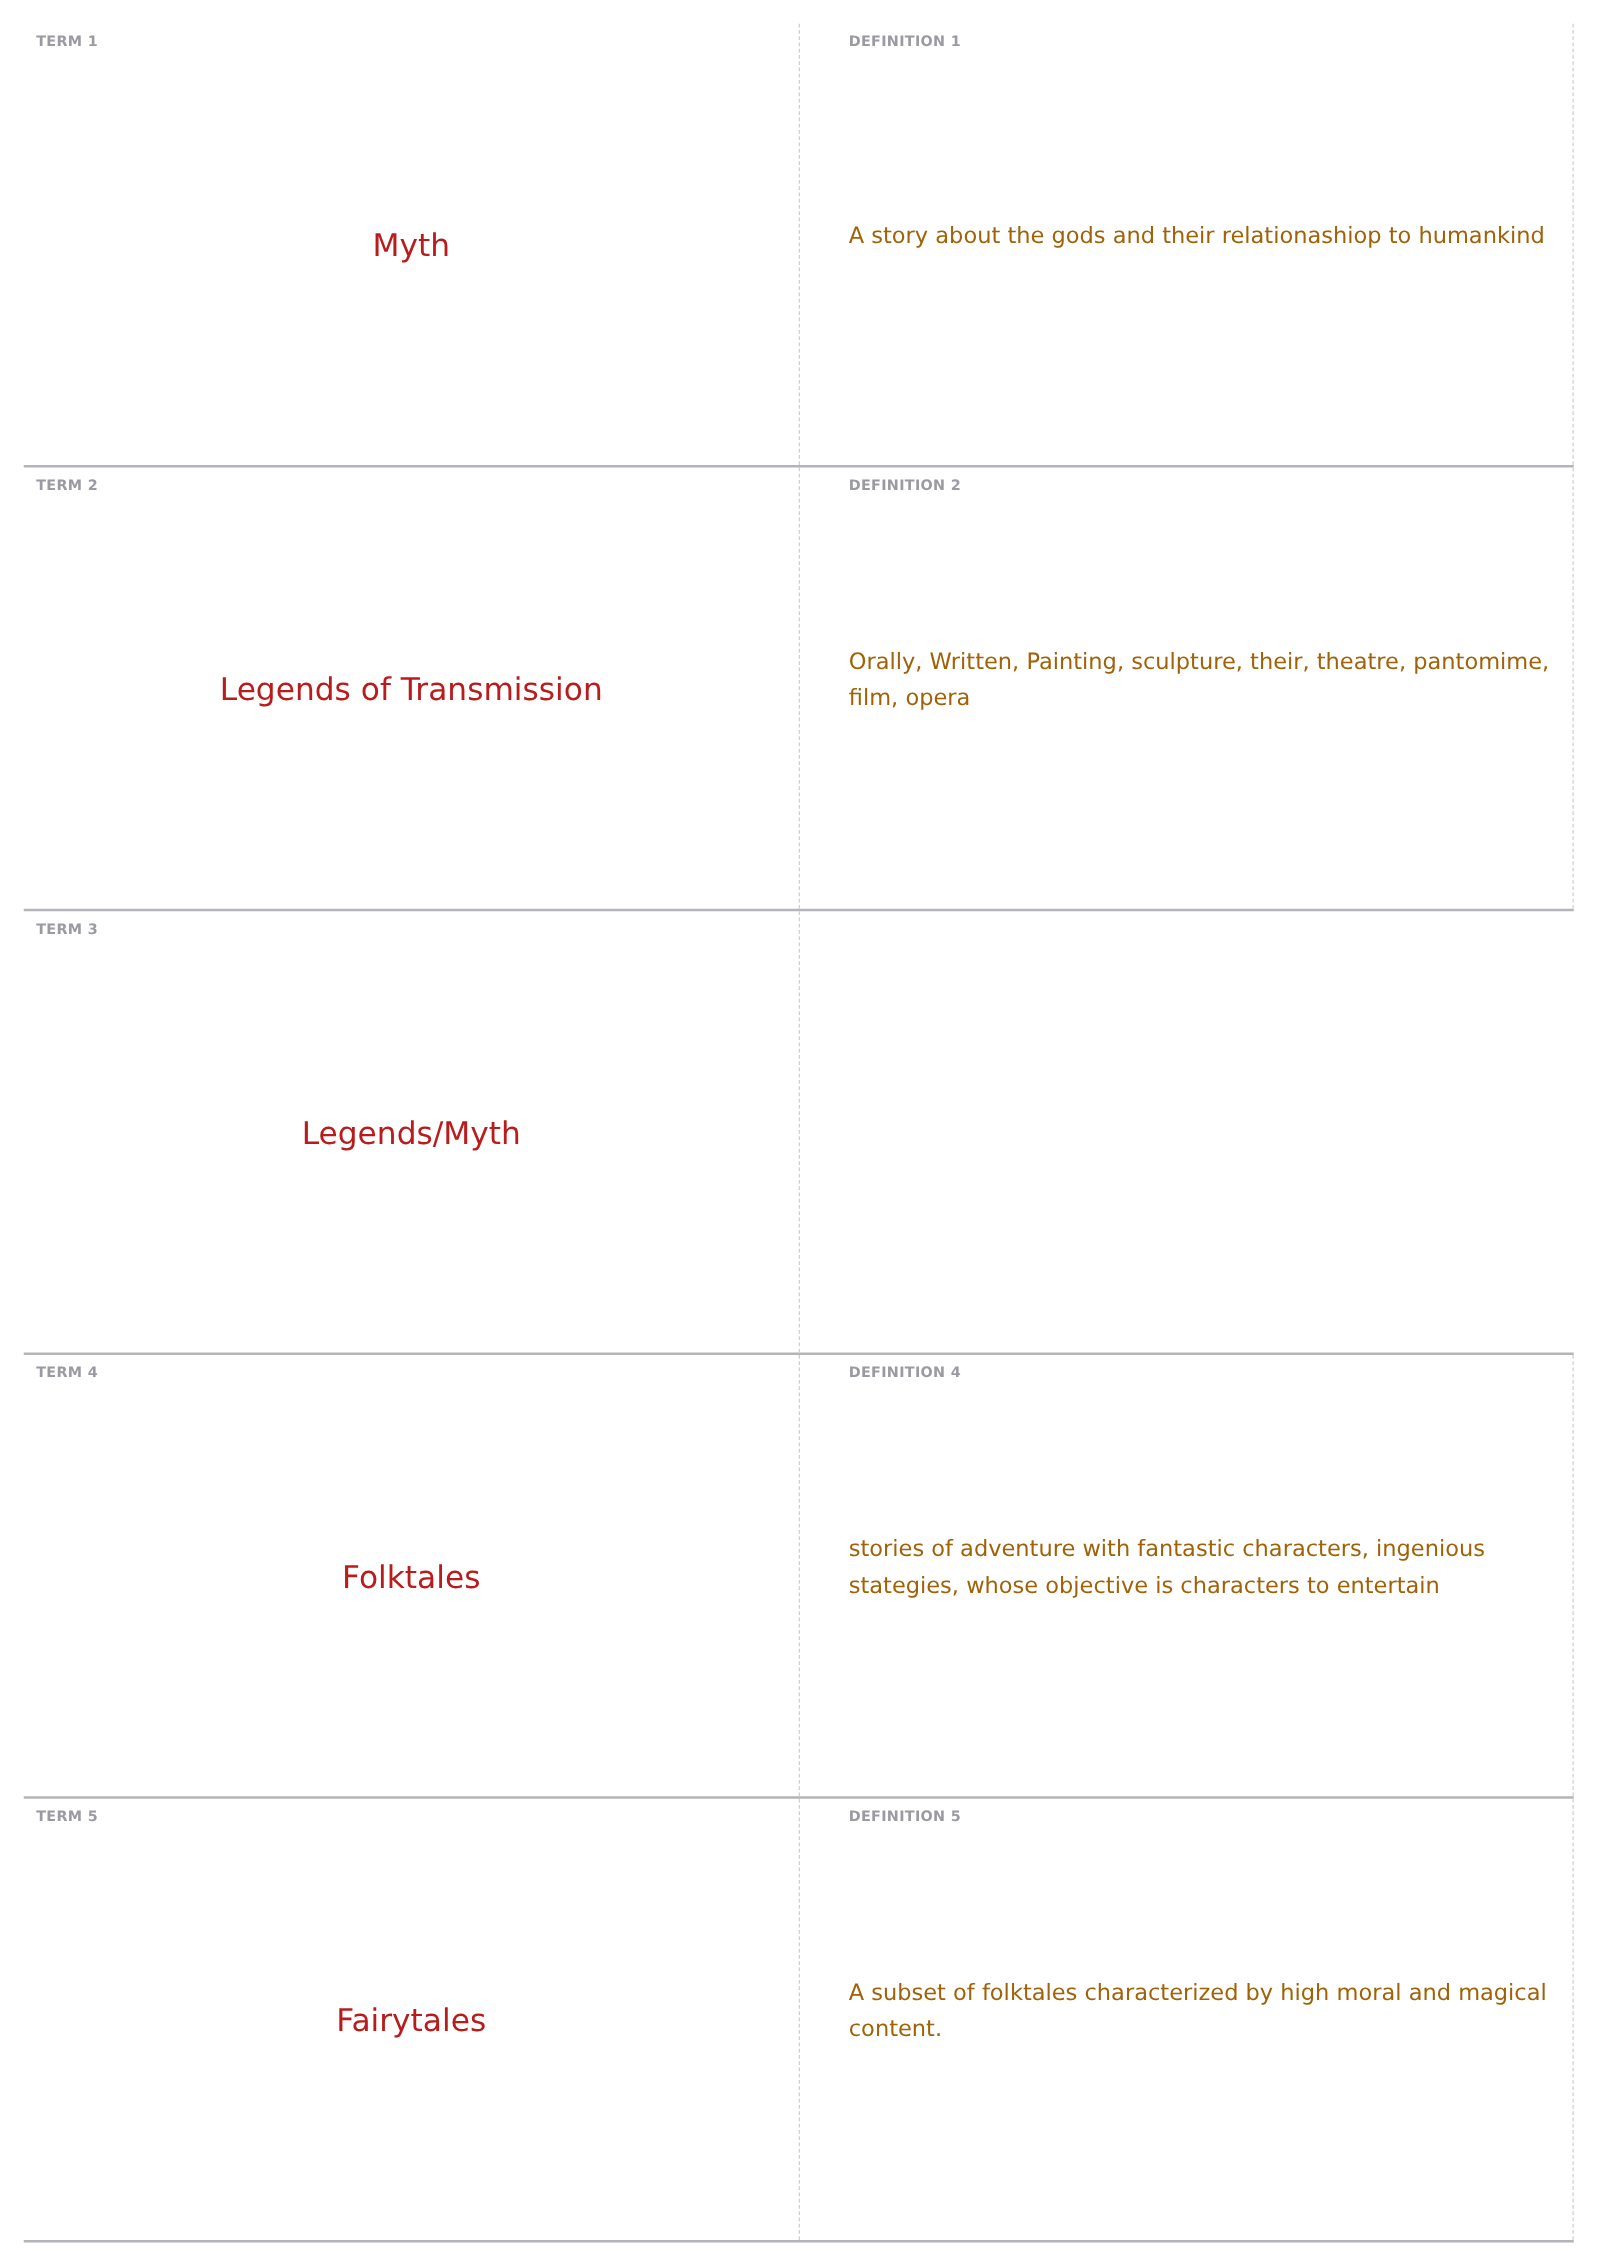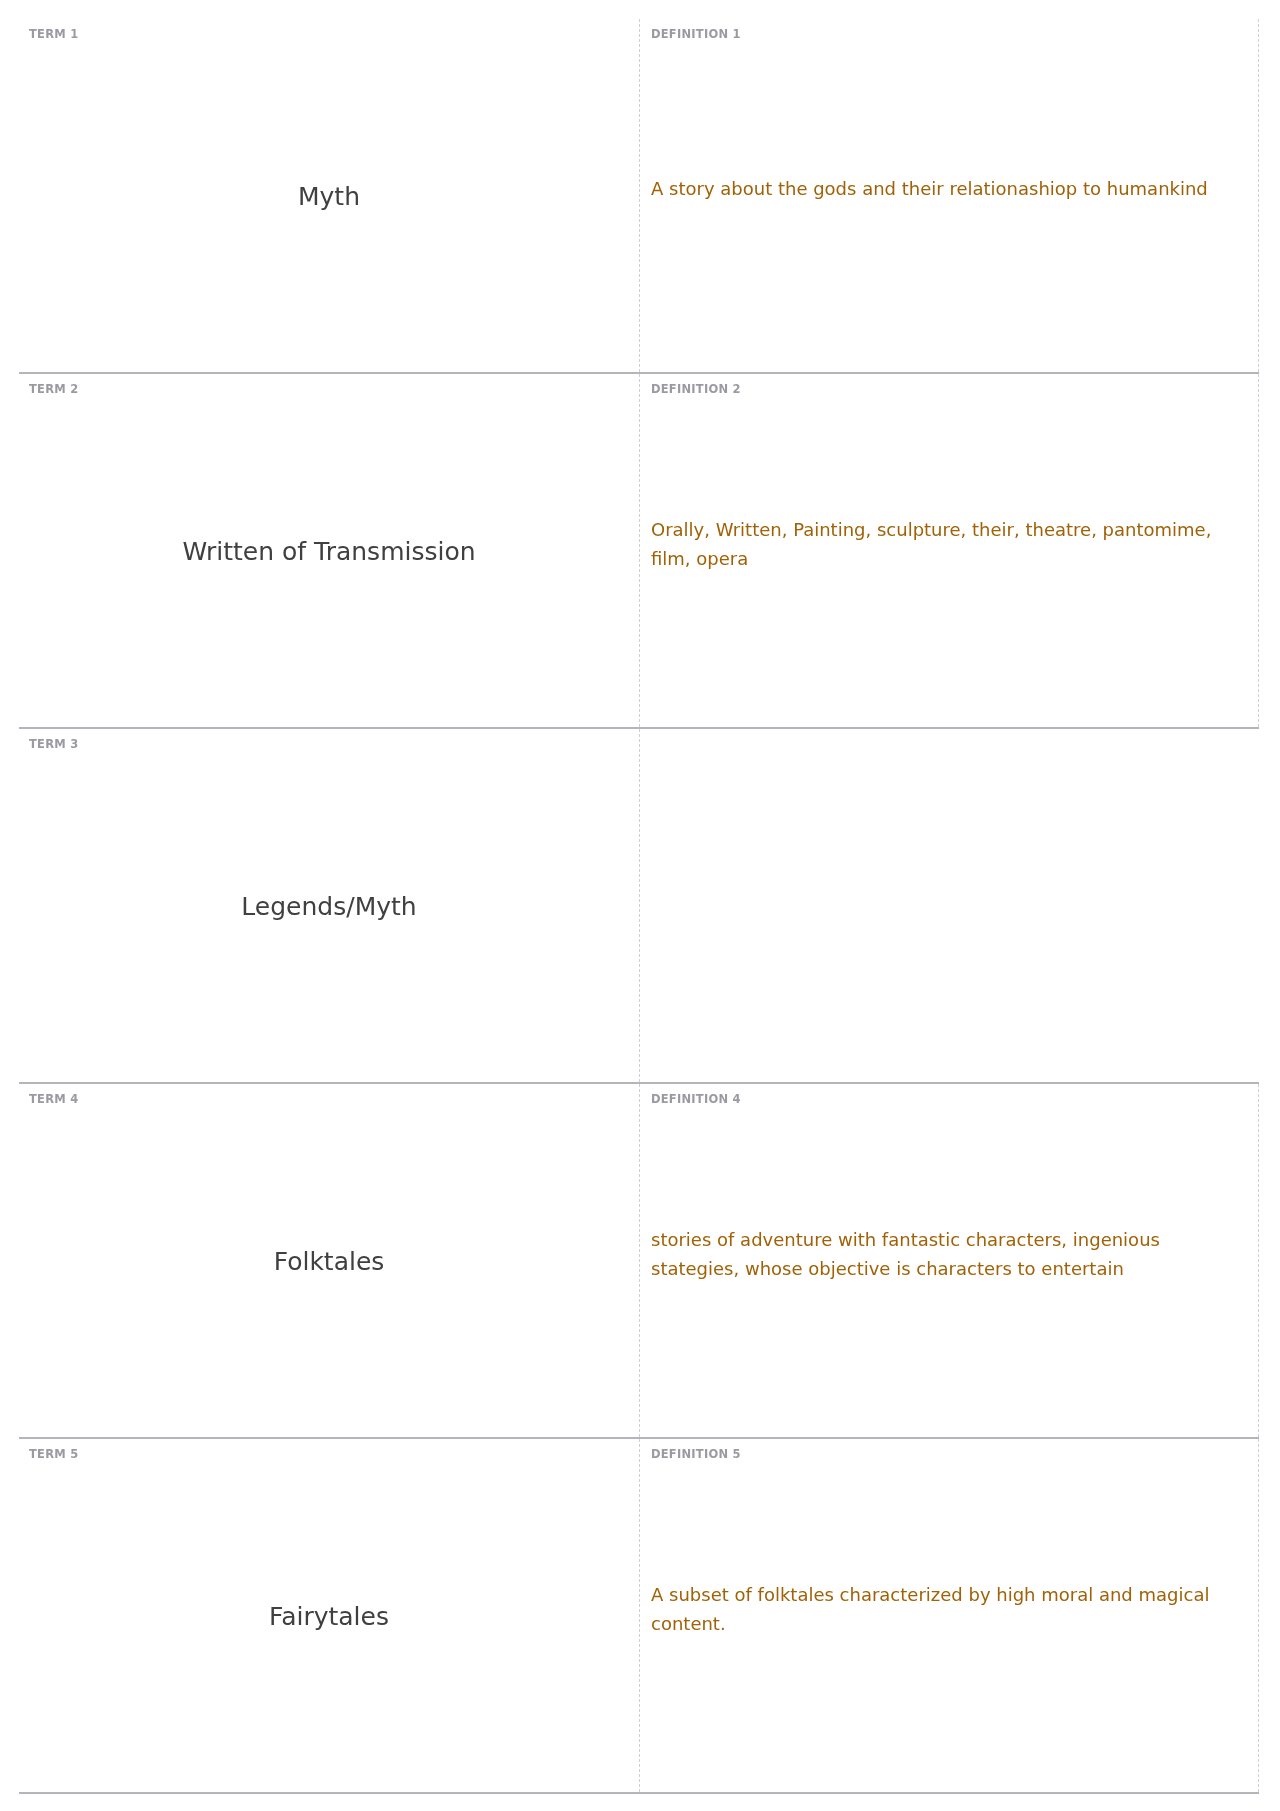--- a/index.html
+++ b/index.html
@@ -20,20 +20,21 @@
     left: 19px;
     top: 19px;
     width: 1240px;
   }
   .card-row {
     position: relative;
     display: flex;
     height: 355px;
     box-sizing: border-box;
     border-bottom: 2px solid #b4b4ba;
+    gap: 28px;
   }
   .term-cell {
     position: relative;
     width: 621px;
     box-sizing: border-box;
     border-right: 1.5px dashed #cfcfd3;
     display: flex;
     align-items: center;
     justify-content: center;
   }
@@ -55,21 +56,21 @@
     letter-spacing: 0.3px;
     color: #9a9aa2;
     transform: scale(0.82);
     transform-origin: left top;
   }
   .def-cell .cell-label {
     left: 11px;
   }
   .term-text {
     font-size: 25px;
-    color: #404040;
+    color: #b91c1c;
     text-align: center;
     margin-top: 2px;
   }
   .def-text {
     font-size: 18px;
     line-height: 29px;
     color: #a16207;
     margin-top: 2px;
   }
 </style>
@@ -85,21 +86,21 @@
     </div>
     <div class="def-cell">
       <span class="cell-label">DEFINITION 1</span>
       <span class="def-text">A story about the gods and their relationashiop to humankind</span>
     </div>
   </div>
 
   <div class="card-row">
     <div class="term-cell">
       <span class="cell-label">TERM 2</span>
-      <span class="term-text">Written of Transmission</span>
+      <span class="term-text">Legends of Transmission</span>
     </div>
     <div class="def-cell">
       <span class="cell-label">DEFINITION 2</span>
       <span class="def-text">Orally, Written, Painting, sculpture, their, theatre, pantomime, film, opera</span>
     </div>
   </div>
 
   <div class="card-row">
     <div class="term-cell">
       <span class="cell-label">TERM 3</span>

